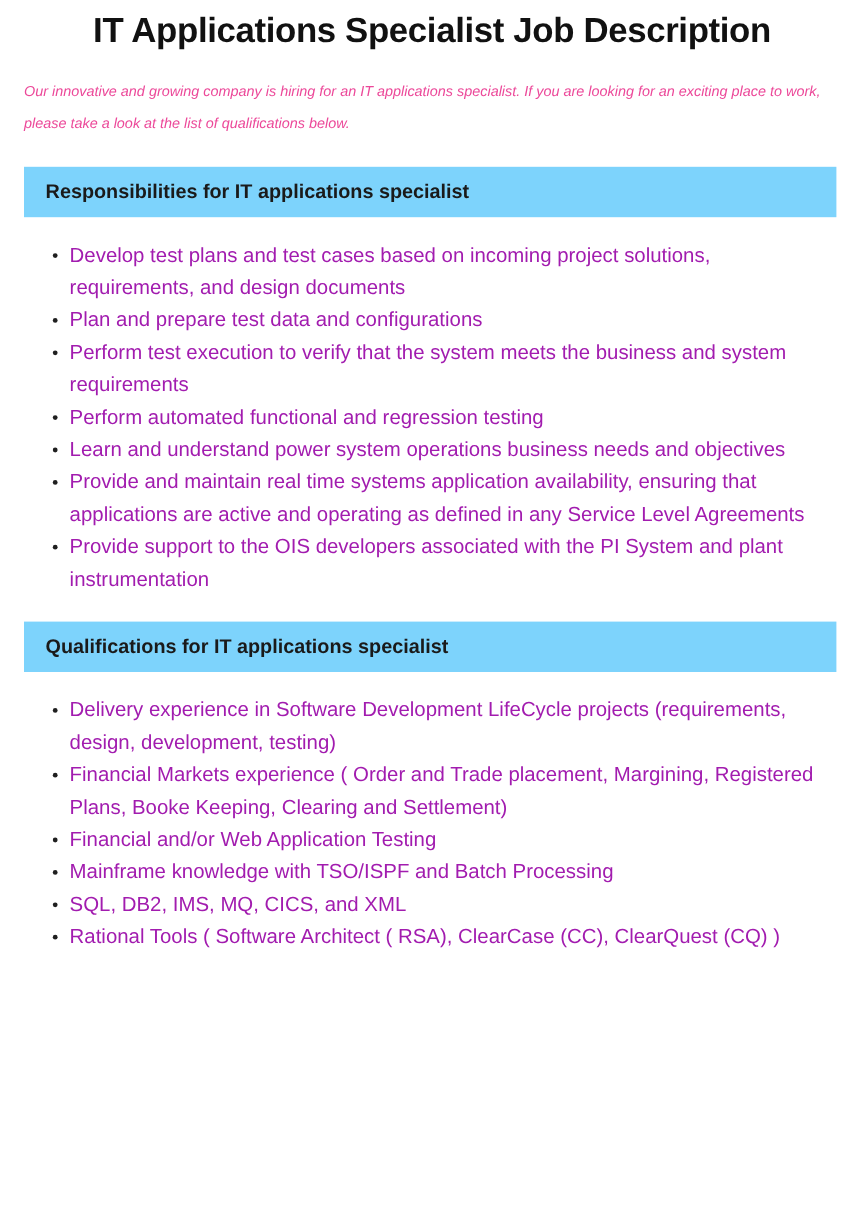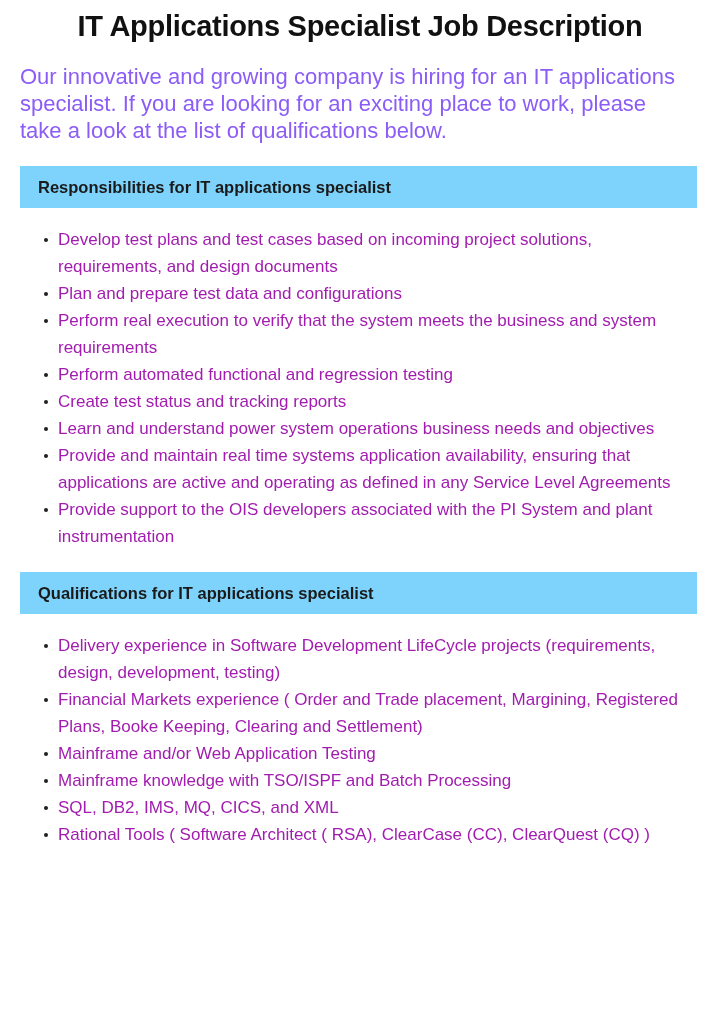--- a/index.html
+++ b/index.html
@@ -29,23 +29,24 @@
     line-height: 44px;
     font-weight: bold;
     text-align: center;
     letter-spacing: -0.3px;
     color: #111111;
   }
 
   .intro {
     margin: 0;
     padding: 15px 28px 0 20px;
-    font-size: 22px;
+    font-size: 12px;
     line-height: 27px;
-    color: #8b5cf6;
+    color: #ec4899;
+    font-style: italic;
   }
 
   .section-band {
     margin: 22px 23px 0 20px;
     padding: 11px 0 11px 18px;
     background: #7dd3fc;
     font-size: 16.5px;
     line-height: 20px;
     font-weight: bold;
     color: #1a1a1a;
@@ -85,32 +86,31 @@
 
   <h1 class="doc-title">IT Applications Specialist Job Description</h1>
 
   <p class="intro">Our innovative and growing company is hiring for an IT applications specialist. If you are looking for an exciting place to work, please take a look at the list of qualifications below.</p>
 
   <div class="section-band">Responsibilities for IT applications specialist</div>
 
   <ul class="bullets">
     <li>Develop test plans and test cases based on incoming project solutions, requirements, and design documents</li>
     <li>Plan and prepare test data and configurations</li>
-    <li>Perform real execution to verify that the system meets the business and system requirements</li>
+    <li>Perform test execution to verify that the system meets the business and system requirements</li>
     <li>Perform automated functional and regression testing</li>
-    <li>Create test status and tracking reports</li>
     <li>Learn and understand power system operations business needs and objectives</li>
     <li>Provide and maintain real time systems application availability, ensuring that applications are active and operating as defined in any Service Level Agreements</li>
     <li>Provide support to the OIS developers associated with the PI System and plant instrumentation</li>
   </ul>
 
   <div class="section-band">Qualifications for IT applications specialist</div>
 
   <ul class="bullets tight-top">
     <li>Delivery experience in Software Development LifeCycle projects (requirements, design, development, testing)</li>
     <li>Financial Markets experience ( Order and Trade placement, Margining, Registered Plans, Booke Keeping, Clearing and Settlement)</li>
-    <li>Mainframe and/or Web Application Testing</li>
+    <li>Financial and/or Web Application Testing</li>
     <li>Mainframe knowledge with TSO/ISPF and Batch Processing</li>
     <li>SQL, DB2, IMS, MQ, CICS, and XML</li>
     <li>Rational Tools ( Software Architect ( RSA), ClearCase (CC), ClearQuest (CQ) )</li>
   </ul>
 
 </div>
 
 </body></html>

